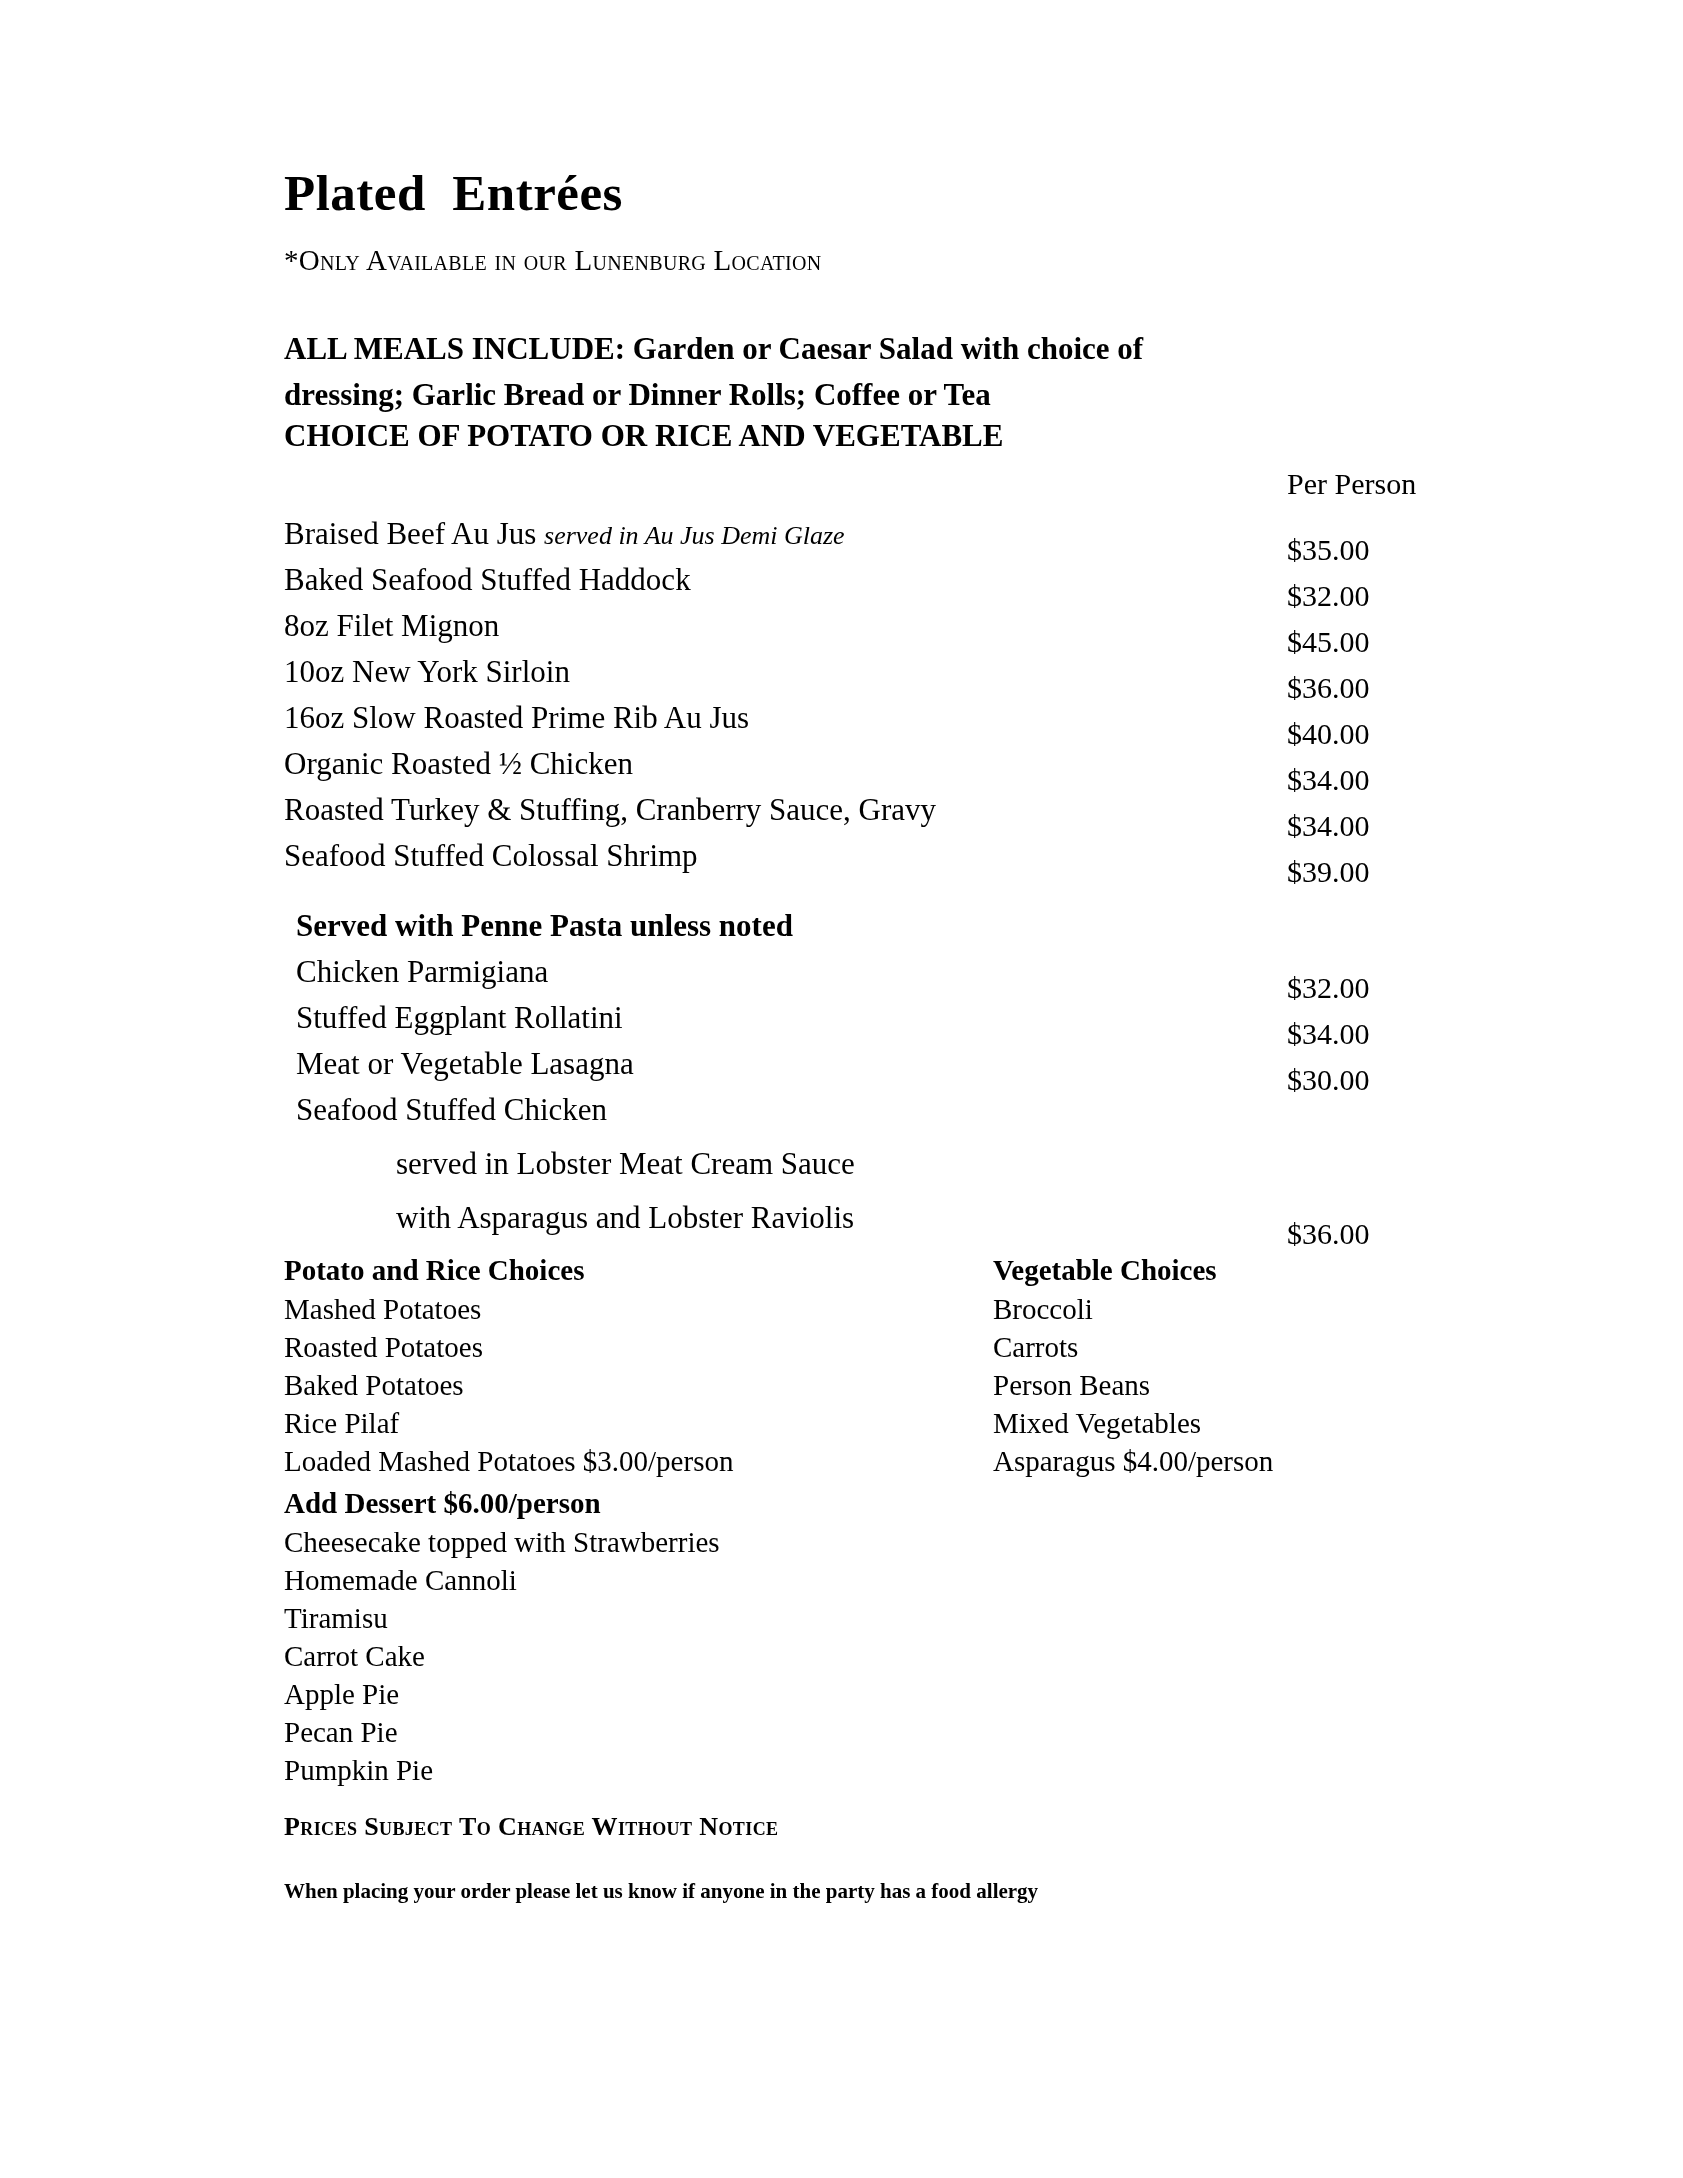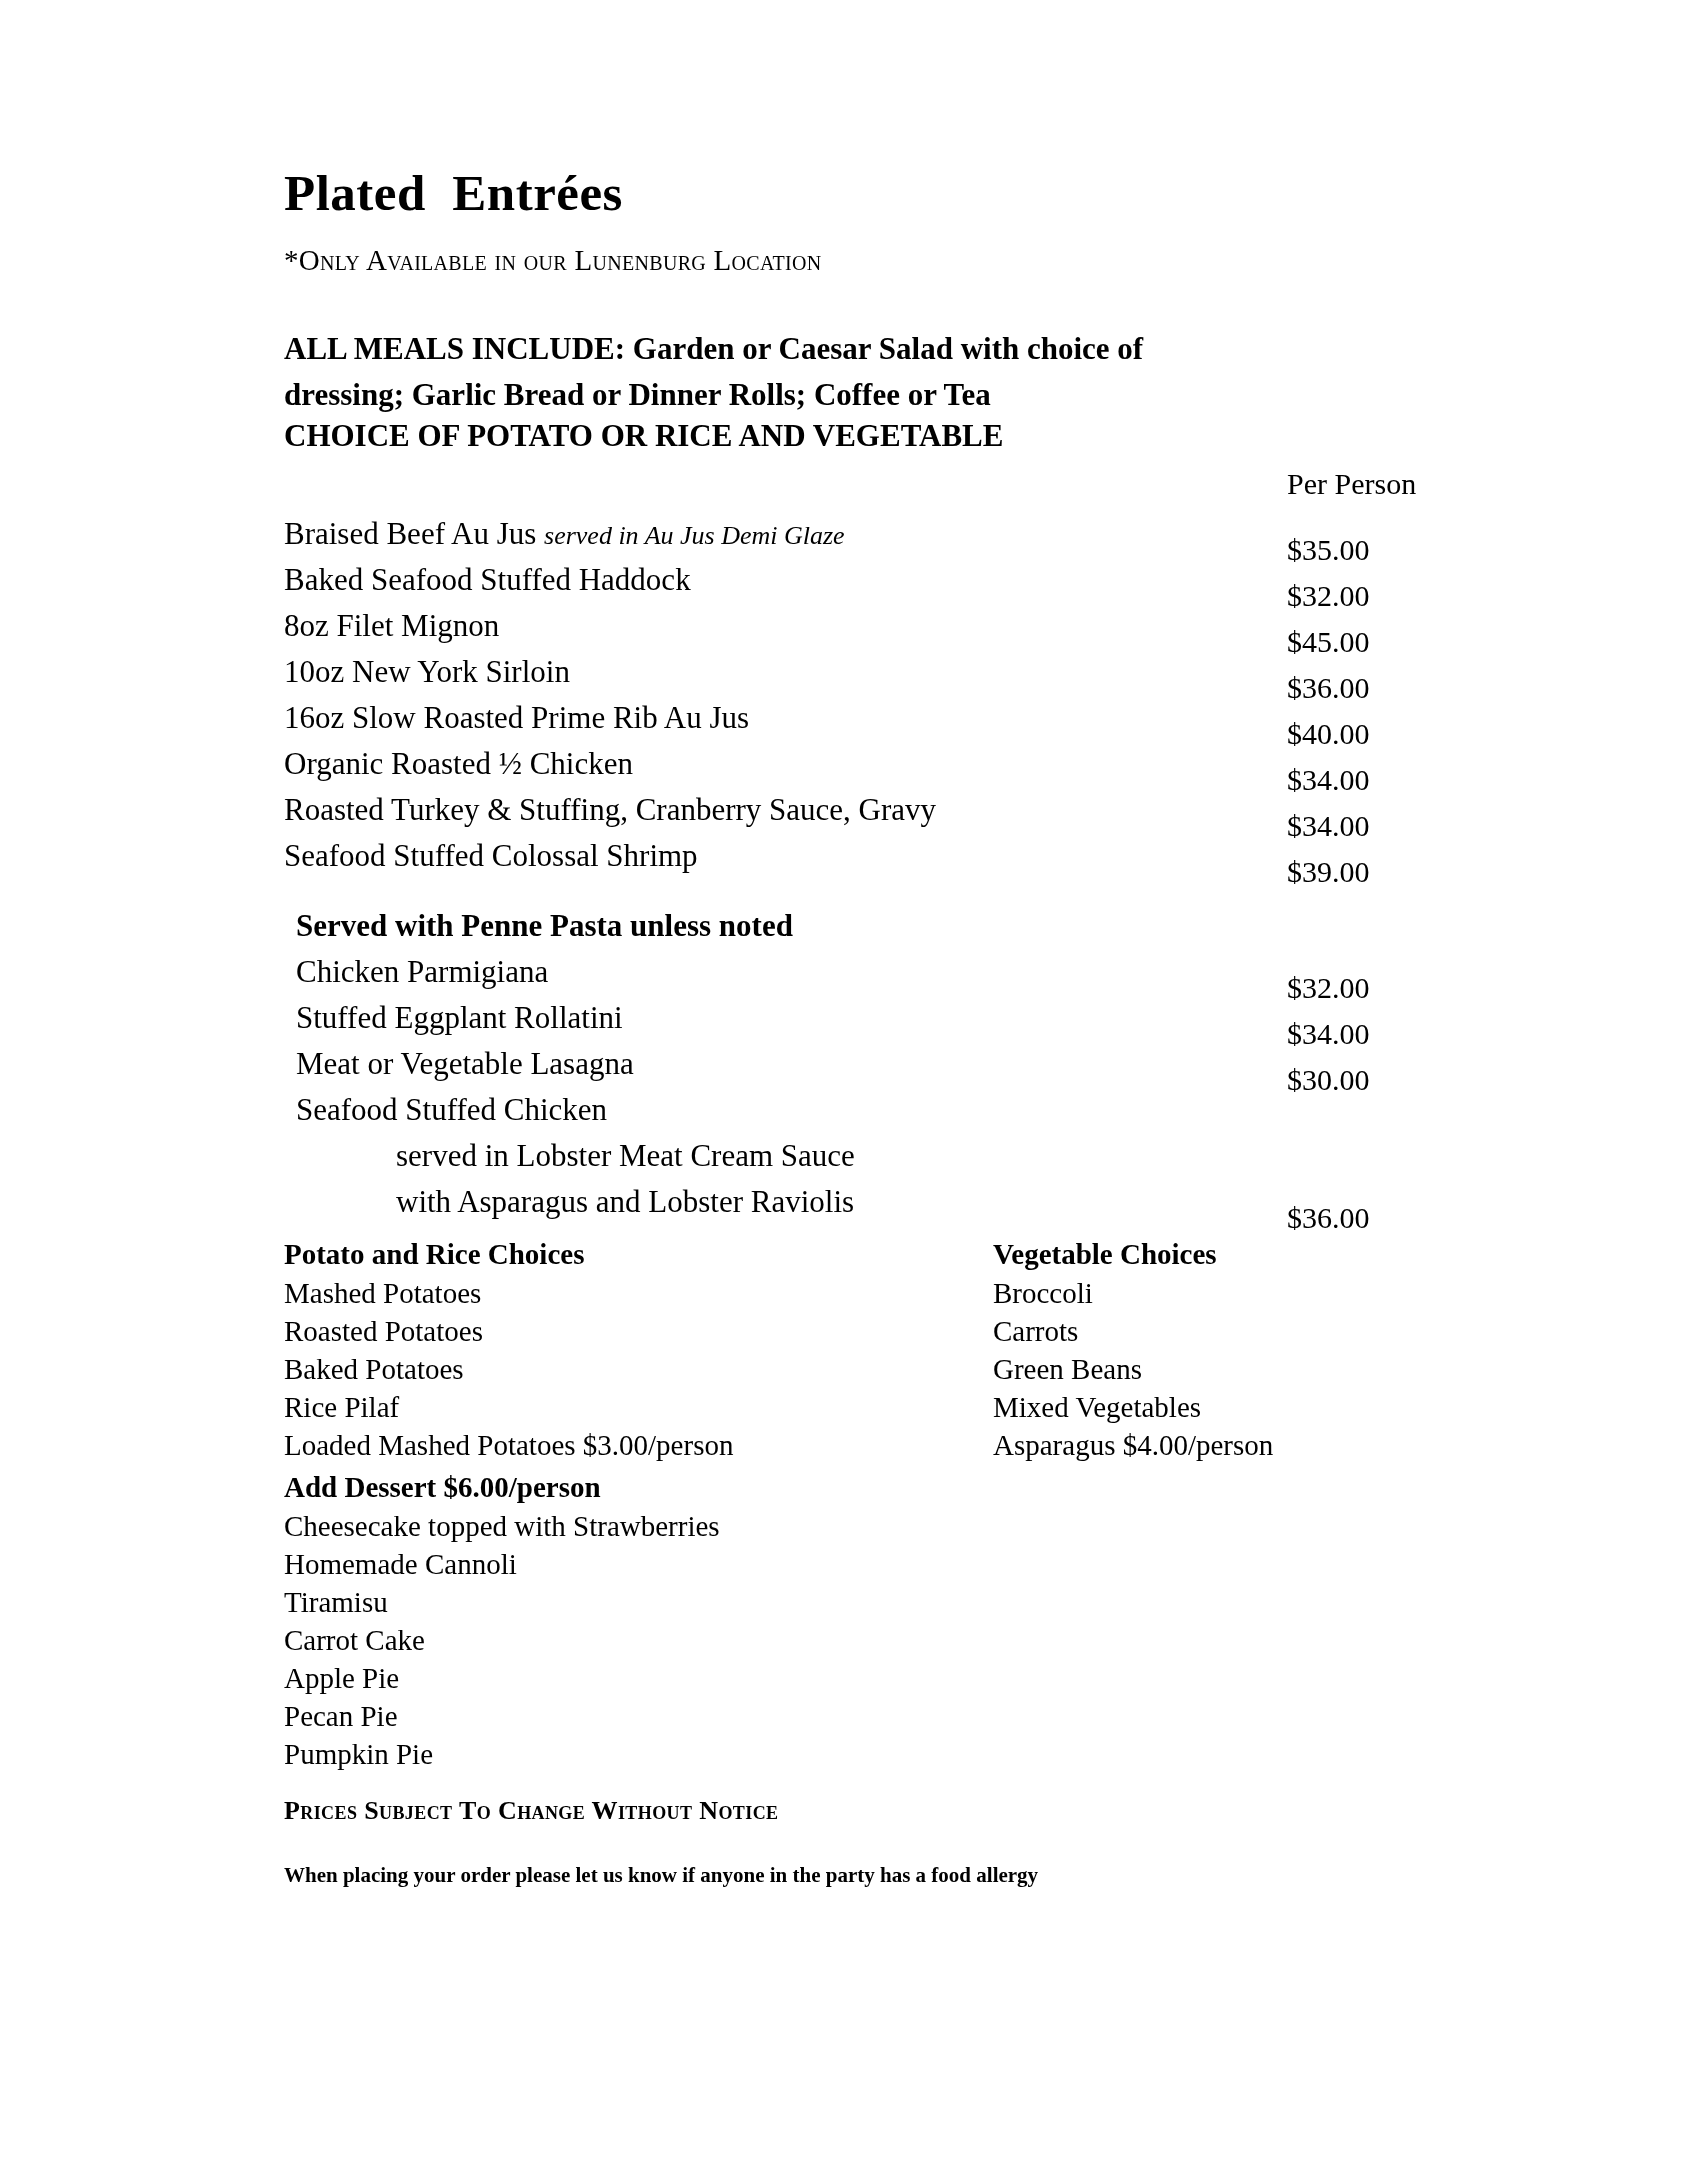--- a/index.html
+++ b/index.html
@@ -101,21 +101,21 @@
   .menu-row .price {
     position: absolute;
     left: 1003px;
     top: 16px;
     font-size: 30px;
     line-height: 46px;
   }
 
   
   .indent-1 { padding-left: 12px; }
-  .indent-2 { padding-left: 112px; }
+  .indent-2 { padding-left: 112px; margin-top: 8px; }
 
   .group-head {
     position: relative;
     height: 46px;
     font-size: 31px;
     font-weight: bold;
     line-height: 46px;
     padding-left: 12px;
     margin-top: 24px;
     white-space: nowrap;
@@ -269,21 +269,21 @@
         <div class="choices-item">Mashed Potatoes</div>
         <div class="choices-item">Roasted Potatoes</div>
         <div class="choices-item">Baked Potatoes</div>
         <div class="choices-item">Rice Pilaf</div>
         <div class="choices-item">Loaded Mashed Potatoes $3.00/person</div>
       </div>
       <div class="choices-col right">
         <div class="choices-head">Vegetable Choices</div>
         <div class="choices-item">Broccoli</div>
         <div class="choices-item">Carrots</div>
-        <div class="choices-item">Green Beans</div>
+        <div class="choices-item">Person Beans</div>
         <div class="choices-item">Mixed Vegetables</div>
         <div class="choices-item">Asparagus $4.00/person</div>
       </div>
     </div>
 
     <div class="dessert">
       <div class="dessert-head"><span>Add Dessert </span><span class="amt">$6.00/person</span></div>
       <div class="dessert-item">Cheesecake topped with Strawberries</div>
       <div class="dessert-item">Homemade Cannoli</div>
       <div class="dessert-item">Tiramisu</div>

